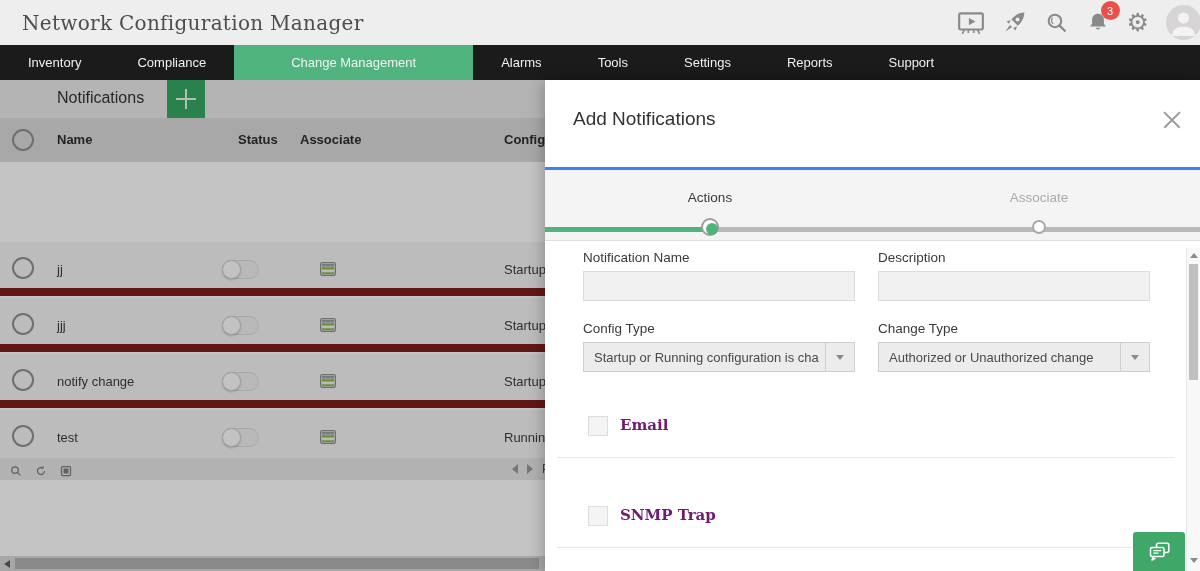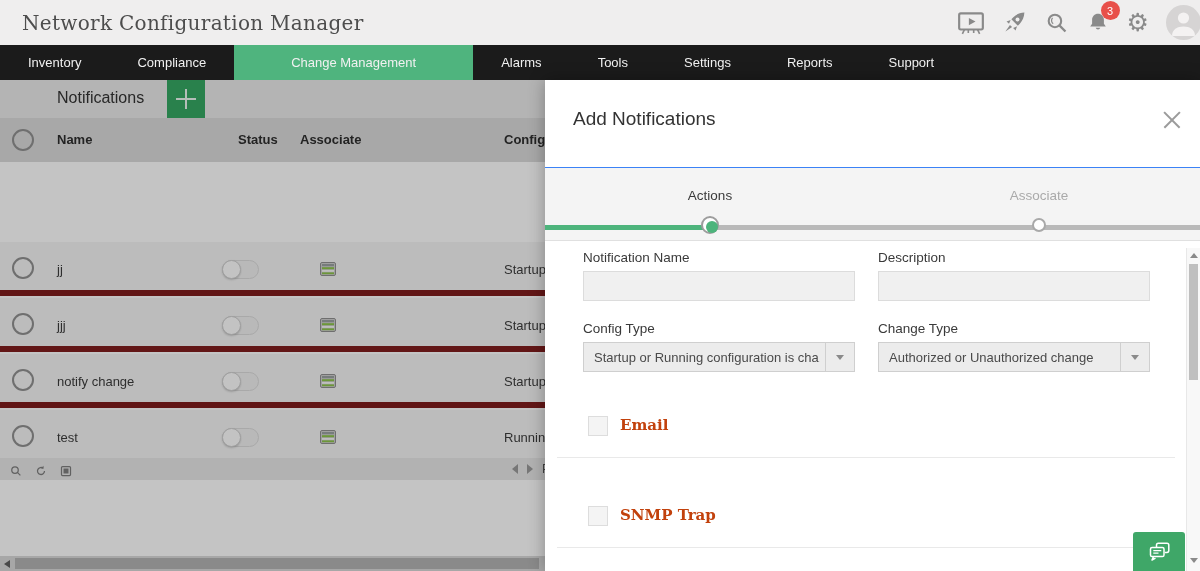--- a/index.html
+++ b/index.html
@@ -39,21 +39,21 @@
   .add-btn .ph { left:9px; top:18px; width:20px; height:2px; }
   .add-btn .pv { left:18px; top:9px; width:2px; height:20px; }
 
   .thead { position:absolute; top:38px; left:0; width:545px; height:44px; background:#d9d9d9; }
   .thead .cell { position:absolute; top:14px; font-size:13px; font-weight:bold; color:#2e2e2e; white-space:nowrap; }
   .radio { position:absolute; left:12px; width:22px; height:22px; border:2px solid #8f8f8f;
            border-radius:50%; background:transparent; cursor:pointer; }
   .thead .radio { top:11px; }
 
   .trow { position:absolute; left:0; width:545px; height:54px; background:#f2f2f2;
-          border-bottom:6px solid #7f1d1d; }
+          border-bottom:8px solid #7f1d1d; }
   .trow .radio { top:15px; }
   .trow .name { position:absolute; left:57px; top:20px; font-size:13px; color:#3c3c3c; white-space:nowrap; }
   .toggle { position:absolute; left:222px; top:18px; width:37px; height:19px; border-radius:10px;
             background:#efefef; border:1px solid #dadada; cursor:pointer; }
   .knob { position:absolute; left:-1px; top:-1px; width:19px; height:19px; border-radius:50%;
           background:#fcfcfc; border:1px solid #cdcdcd; box-shadow:0 1px 2px rgba(0,0,0,.18); }
   .assoc { position:absolute; left:320px; top:20px; cursor:pointer; }
   .config { position:absolute; left:504px; top:20px; font-size:13px; color:#3c3c3c; white-space:nowrap; }
 
   .tfoot { position:absolute; top:378px; left:0; width:545px; height:22px; background:#e6e6e6; }
@@ -77,21 +77,21 @@
   
   .dialog { position:absolute; top:80px; left:545px; width:655px; height:491px;
             background:#ffffff; box-shadow:0 0 16px rgba(0,0,0,.30); }
   .dlg-title { position:absolute; left:28px; top:28px; font-size:19px; color:#333; }
   .dlg-close { position:absolute; right:16px; top:28px; width:24px; height:24px; cursor:pointer; }
   .dlg-close .b1, .dlg-close .b2 { position:absolute; left:1px; top:11px; width:22px; height:1.6px; background:#9b9b9b; }
   .dlg-close .b1 { transform:rotate(45deg); }
   .dlg-close .b2 { transform:rotate(-45deg); }
 
   .steps { position:absolute; top:87px; left:0; width:655px; height:74px; background:#f4f4f4;
-           border-top:1px solid #3b82f6; border-bottom:1px solid #e0e0e0; }
+           border-top:3px solid #3b82f6; border-bottom:1px solid #e0e0e0; }
   .step-label { position:absolute; top:20px; transform:translateX(-50%); font-size:13.5px; cursor:pointer; }
   .step-label.on { color:#3a3a3a; }
   .step-label.off { color:#aaaaaa; }
   .track { position:absolute; top:57px; height:5px; background:#b9b9b9; }
   .track.green { background:#4db47c; }
   .dot { position:absolute; border-radius:50%; background:#fff; cursor:pointer; }
   .dot.active { top:48px; width:18px; height:18px; border:2px solid #9d9d9d; }
   .dot.active .core { position:absolute; left:3px; top:3px; width:12px; height:12px; border-radius:50%; background:#4db47c; }
   .dot.idle { top:50px; width:14px; height:14px; border:2.5px solid #a9a9a9; }
 
@@ -104,21 +104,21 @@
   .f-select .val { position:absolute; left:10px; top:7px; right:34px; font-size:13px; color:#4a4a4a;
                    white-space:nowrap; overflow:hidden; }
   .f-select .arrow-cell { position:absolute; right:0; top:0; width:29px; height:28px; border-left:1px solid #cfcfcf; }
   .f-select .tri { position:absolute; left:10px; top:12px; width:0; height:0;
                    border-left:4.5px solid transparent; border-right:4.5px solid transparent;
                    border-top:5.5px solid #8a8a8a; }
 
   .chk { position:absolute; left:43px; width:20px; height:20px; background:#f4f4f4;
          border:1px solid #ddd; cursor:pointer; }
   .chk-label { position:absolute; left:75px; font-family:"DejaVu Serif",serif;
-               font-size:15px; font-weight:600; color:#c2410c; }
+               font-size:15px; font-weight:600; color:#701a75; }
   .divider { position:absolute; left:12px; width:618px; height:1px; background:#e9e9e9; }
 
   .chat-btn { position:absolute; left:588px; top:452px; width:52px; height:39px;
               background:#3fa768; border-radius:3px 3px 0 0; cursor:pointer;
               display:flex; align-items:center; justify-content:center; }
 
   .vscroll { position:absolute; right:0; top:168px; width:14px; height:323px;
              background:#f8f8f8; border-left:1px solid #e8e8e8; }
   .vscroll .up { position:absolute; top:5px; left:3px; width:0; height:0;
                  border-left:4px solid transparent; border-right:4px solid transparent;

